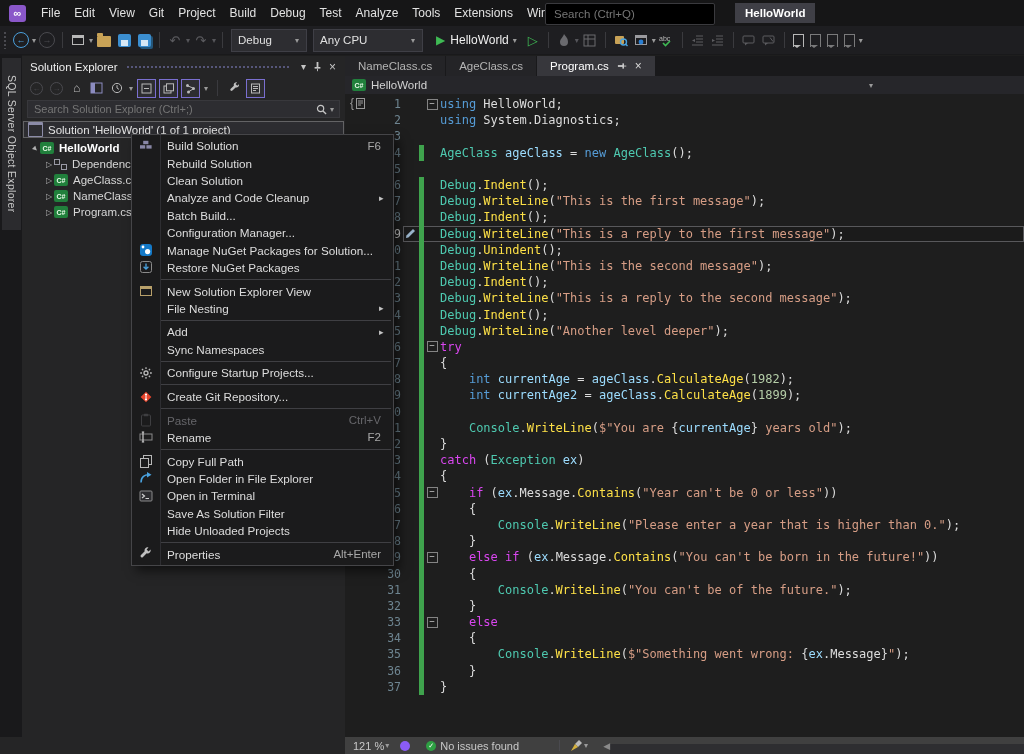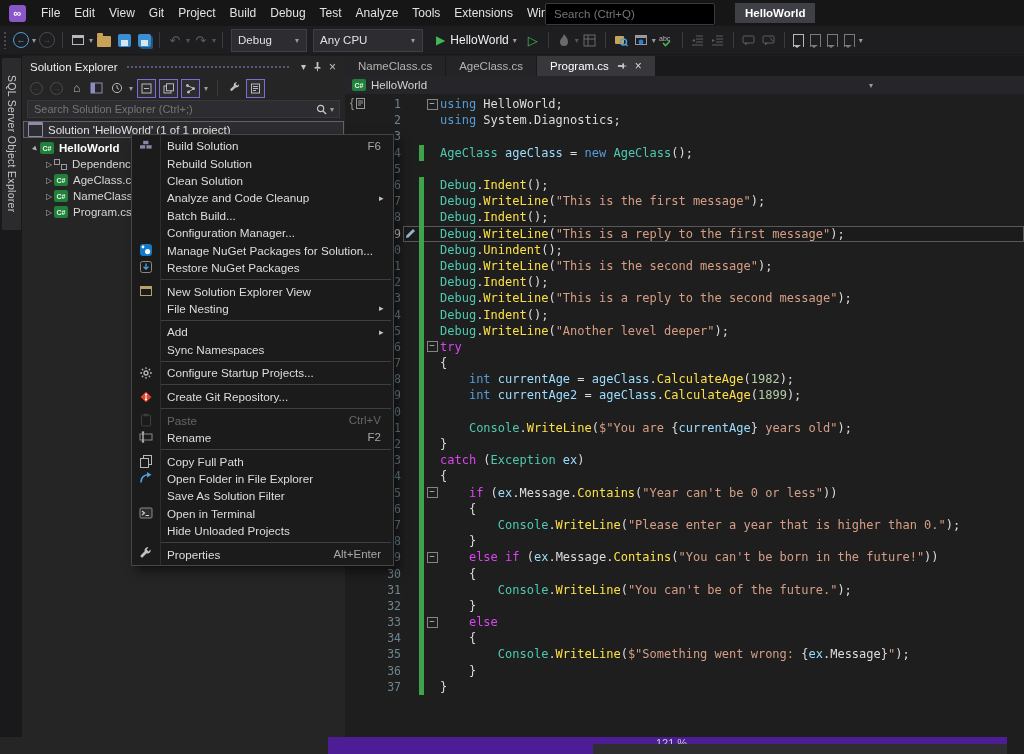--- a/index.html
+++ b/index.html
@@ -100,21 +100,21 @@
   .foldcol{width:16px;flex:none;display:flex;align-items:center;justify-content:center;z-index:1;}
   .fold{width:9px;height:9px;border:1px solid #848484;color:#c8c8c8;font-size:9px;line-height:7px;text-align:center;background:#1e1e1e;}
   .ctext{white-space:pre;z-index:1;}
   .tk-kw{color:#569cd6}.tk-ctrl{color:#d946ef}.tk-ty{color:#4ec9b0}.tk-me{color:#fde047}
   .tk-st{color:#d69d85}.tk-nu{color:#b5cea8}.tk-va{color:#9cdcfe}.tk-pl{color:#dcdcdc}
   .crow.cur .ln{color:#d0d0d0;}
   .curhl{position:absolute;left:58px;right:0;top:0;bottom:0;background:#1b1b1b;border:1px solid #58585b;z-index:0;}
   .pen{position:absolute;left:60px;top:2px;z-index:2;}
   .outline-widget{position:absolute;left:350px;top:96px;color:#9a9a9a;font-size:12px;display:flex;align-items:center;gap:2px;z-index:2;}
   
-  .bottombar{position:absolute;left:328px;top:737px;width:679px;height:17px;background:#4c1d95;display:flex;align-items:center;flex-direction:column;}
+  .bottombar{position:absolute;left:345px;top:737px;width:679px;height:17px;background:#404040;display:flex;align-items:center;}
   .bb-track{position:absolute;left:265px;top:7px;width:414px;height:10px;background:#2e2e31;}
   .bb-zoom{font-size:11px;color:#c8c8c8;margin-left:8px;}
   .bb-status{font-size:11px;color:#c8c8c8;margin-left:4px;}
   .dot-purple{width:10px;height:10px;border-radius:50%;background:#8b5cf6;margin-left:10px;}
   .dot-check{width:10px;height:10px;border-radius:50%;background:#2ea043;color:#fff;font-size:7px;display:flex;
              align-items:center;justify-content:center;margin-left:16px;}
   .bb-sep{width:1px;height:11px;background:#4a4a4f;margin:0 10px 0 40px;}
   .bb-left-fill{position:absolute;left:0;top:737px;width:345px;height:17px;background:#252526;}
   .scroll-left{font-size:9px;color:#8a8a8a;margin-left:14px;z-index:1;}
 </style>
@@ -823,32 +823,32 @@
       <div class="mi">
         <span class="mic">
           <svg width="14" height="14" viewBox="0 0 14 14">
             <path d="M2 11.5 C2 5.5 6 3.8 9.5 3.8" fill="none" stroke="#4aa3e0" stroke-width="1.5"></path>
             <path d="M8 1 L12.5 3.8 L8 6.6 Z" fill="#4aa3e0"></path>
           </svg>
         </span>
         <span class="mil">Open Folder in File Explorer</span>
       </div>
       <div class="mi">
-        <span class="mic"></span>
-        <span class="mil">Save As Solution Filter</span>
-      </div>
-      <div class="mi">
         <span class="mic">
           <svg width="14" height="14" viewBox="0 0 14 14">
             <rect x="1" y="2" width="12" height="10" rx="1" fill="#2d2d30" stroke="#8a8a8a"></rect>
             <path d="M3 5 L5.5 7 L3 9" fill="none" stroke="#d0d0d0" stroke-width="1.2"></path>
             <path d="M6.5 9.5 H10" stroke="#d0d0d0"></path>
           </svg>
         </span>
         <span class="mil">Open in Terminal</span>
+      </div>
+      <div class="mi">
+        <span class="mic"></span>
+        <span class="mil">Save As Solution Filter</span>
       </div>
       <div class="mi">
         <span class="mic"></span>
         <span class="mil">Hide Unloaded Projects</span>
       </div>
       <div class="msep"></div>
       <div class="mi">
         <span class="mic">
           <svg width="14" height="14" viewBox="0 0 14 14">
             <path d="M11.5 2.5 a3 3 0 0 1 -3.8 3.8 L4 10 a1.4 1.4 0 0 1 -2 -2 L5.7 4.3 a3 3 0 0 1 3.8 -3.8 L7.6 2.4 L9.6 4.4 Z" fill="#c0c0c0"></path>

